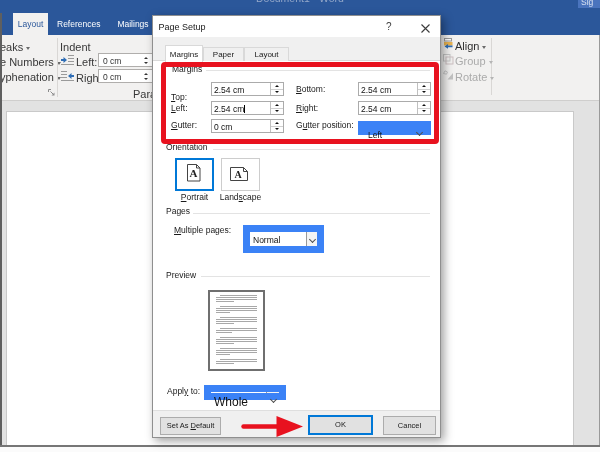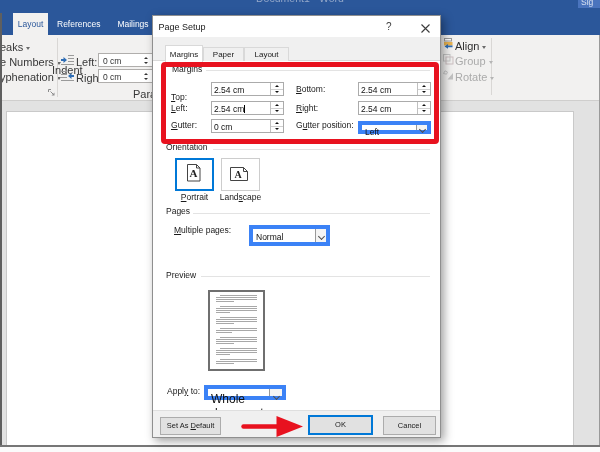--- a/index.html
+++ b/index.html
@@ -39,21 +39,21 @@
   .dtxt { font-size:8.5px; color:#1a1a1a; white-space:nowrap; }
   #dlgtabstrip { left:0; top:21px; width:287px; height:24px; background:#f0f0f0; border-bottom:1px solid #d9d9d9; }
   .dtab { top:31px; height:14px; background:#f0f0f0; border:1px solid #d9d9d9; border-bottom:none; text-align:center; font-size:8px; color:#1a1a1a; line-height:14px; }
   #dtab-margins { left:12px; top:29px; width:38px; height:17px; background:#fff; z-index:3; line-height:17px; }
   .field { background:#fff; border:1px solid #ababab; }
   .field .ftext { position:absolute; left:2px; top:1.5px; font-size:8.5px; color:#111; }
   .spinner { position:absolute; right:0; top:0; bottom:0; width:13px; border-left:1px solid #c0c0c0; background:#fefefe; }
   .spinner:after { content:""; position:absolute; left:0; right:0; top:5.5px; height:1px; background:#cfcfcf; }
   .spinner .up { position:absolute; left:3.5px; top:2.2px; width:0; height:0; border-left:2.6px solid transparent; border-right:2.6px solid transparent; border-bottom:2.8px solid #111; }
   .spinner .dn { position:absolute; left:3.5px; bottom:2.2px; width:0; height:0; border-left:2.6px solid transparent; border-right:2.6px solid transparent; border-top:2.8px solid #111; }
-  .combo { background:#fff; border:4px solid #3b82f6; }
+  .combo { background:#fff; border:7px solid #3b82f6; }
   .combo .ftext { position:absolute; left:3px; top:2px; font-size:8.5px; color:#111; }
   .cbtn { position:absolute; right:0; top:0; bottom:0; width:11px; background:#f4f4f4; border-left:1px solid #999; }
   .chev { position:absolute; left:2.5px; top:2px; width:5px; height:5px; border-right:1.3px solid #4e4e4e; border-bottom:1.3px solid #4e4e4e; transform:rotate(45deg); }
   .gline { height:1px; background:#e3e3e3; }
   #redrect { left:8px; top:45.5px; width:278px; height:82.5px; border:5px solid #e8121f; border-radius:4px; z-index:5; }
   .btn { background:#e1e1e1; border:1px solid #acacac; text-align:center; font-size:7.5px; color:#1a1a1a; }
   #footer { left:0; top:394px; width:287px; height:27px; background:#f0f0f0; border-top:1px solid #dfdfdf; }
 </style>
 </head>
 <body>
@@ -72,21 +72,21 @@
   <div id="ribbon" class="abs"></div>
   <div class="abs rtxt" style="left:0; top:41px;">eaks<span class="caret"></span></div>
   <div class="abs rtxt" style="left:0; top:55.5px;">e Numbers<span class="caret"></span></div>
   <div class="abs rtxt" style="left:0; top:70.5px;">yphenation<span class="caret"></span></div>
   <svg class="abs" style="left:48px; top:89px;" width="7" height="7" viewBox="0 0 7 7">
       <path d="M0.5 3V0.5H3" stroke="#8c8c8c" fill="none"></path>
       <path d="M2.5 2.5L5 5" stroke="#8c8c8c" fill="none"></path>
       <path d="M6.5 3.5v3h-3z" fill="#8c8c8c"></path>
     </svg>
   <div class="abs vsep" style="left:57px; top:38px; height:59px;"></div>
-  <div class="abs rtxt" style="left:52px; top:41px;margin-top:23px;">Indent</div>
+  <div class="abs rtxt" style="left:60px; top:41px;">Indent</div>
 
   <svg class="abs" style="left:61px; top:55px;" width="13" height="11" viewBox="0 0 13 11">
     <g stroke="#9a9a9a" stroke-width="1">
         <line x1="7" y1="0.5" x2="13" y2="0.5"></line>
         <line x1="7" y1="3.5" x2="13" y2="3.5"></line>
         <line x1="7" y1="6.5" x2="13" y2="6.5"></line>
         <line x1="0" y1="9.5" x2="13" y2="9.5"></line>
       </g>
     <path d="M0 4h2.5V2L6 5 2.5 8V6H0z" fill="#2e6db5"></path>
   </svg>
@@ -221,21 +221,21 @@
         <path d="M13.5 0.5v4h4" fill="none" stroke="#444" stroke-width="1"></path>
         <text x="8" y="11" font-family="Liberation Serif" font-size="10" font-weight="bold" fill="#222" text-anchor="middle">A</text>
       </svg>
     </div>
     <div class="abs dtxt" style="left:22px; top:175.5px; width:39px; text-align:center;"><u>P</u>ortrait</div>
     <div class="abs dtxt" style="left:64px; top:175.5px; width:47px; text-align:center;">Land<u>s</u>cape</div>
 
     <div class="abs dtxt" style="left:13px; top:190px;">Pages</div>
     <div class="abs gline" style="left:40px; top:196.5px; width:237px;"></div>
     <div class="abs dtxt" style="left:21px; top:208.5px;"><u>M</u>ultiple pages:</div>
-    <div class="abs combo" style="left:96px; top:209px; width:81px; height:21px;">
+    <div class="abs combo" style="left:90px; top:209px; width:81px; height:28px;">
         <span class="ftext" style="top:2.5px;">Normal</span>
         <span class="cbtn">
           <span class="chev" style="top:4.5px;"></span>
         </span>
       </div>
 
     <div class="abs dtxt" style="left:13px; top:253.5px;">Preview</div>
     <div class="abs gline" style="left:48px; top:259.5px; width:229px;"></div>
     <div class="abs" style="left:55px; top:274px; width:57px; height:81px; background:#fff; border:2px solid #6f6f6f;">
       <svg style="position:absolute; left:0; top:0;" width="53" height="77" viewBox="0 0 53 77">

